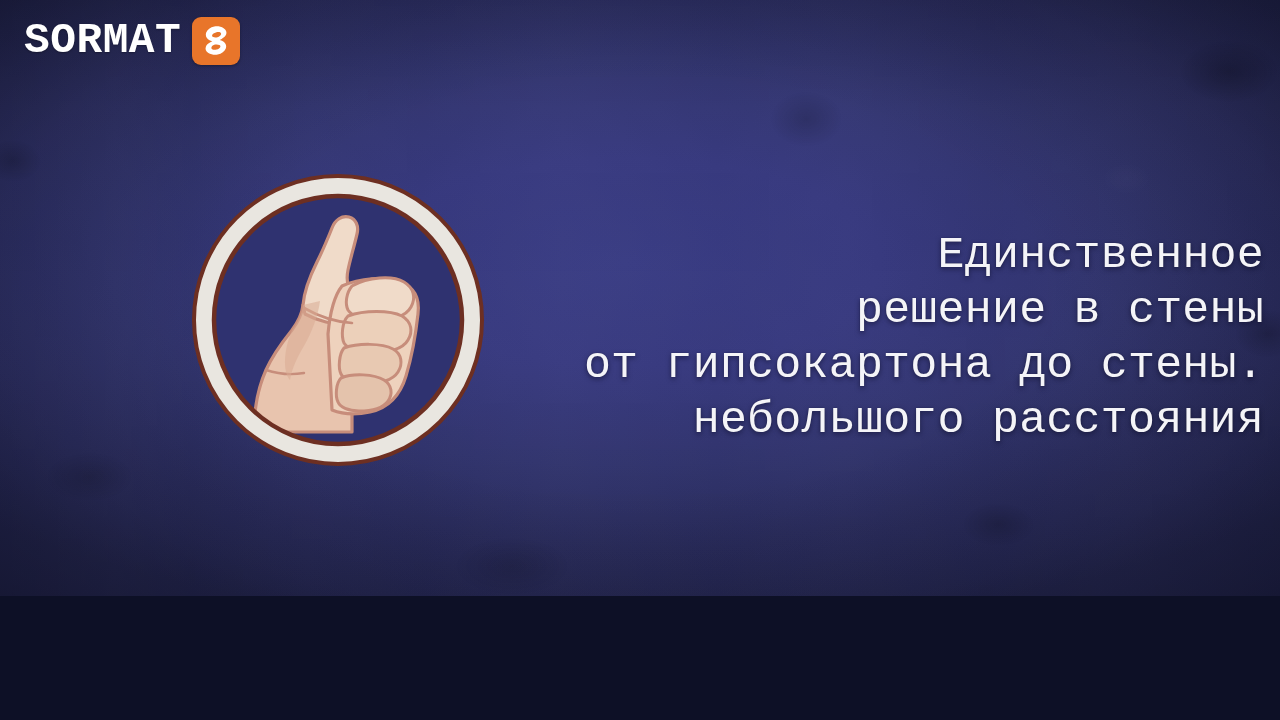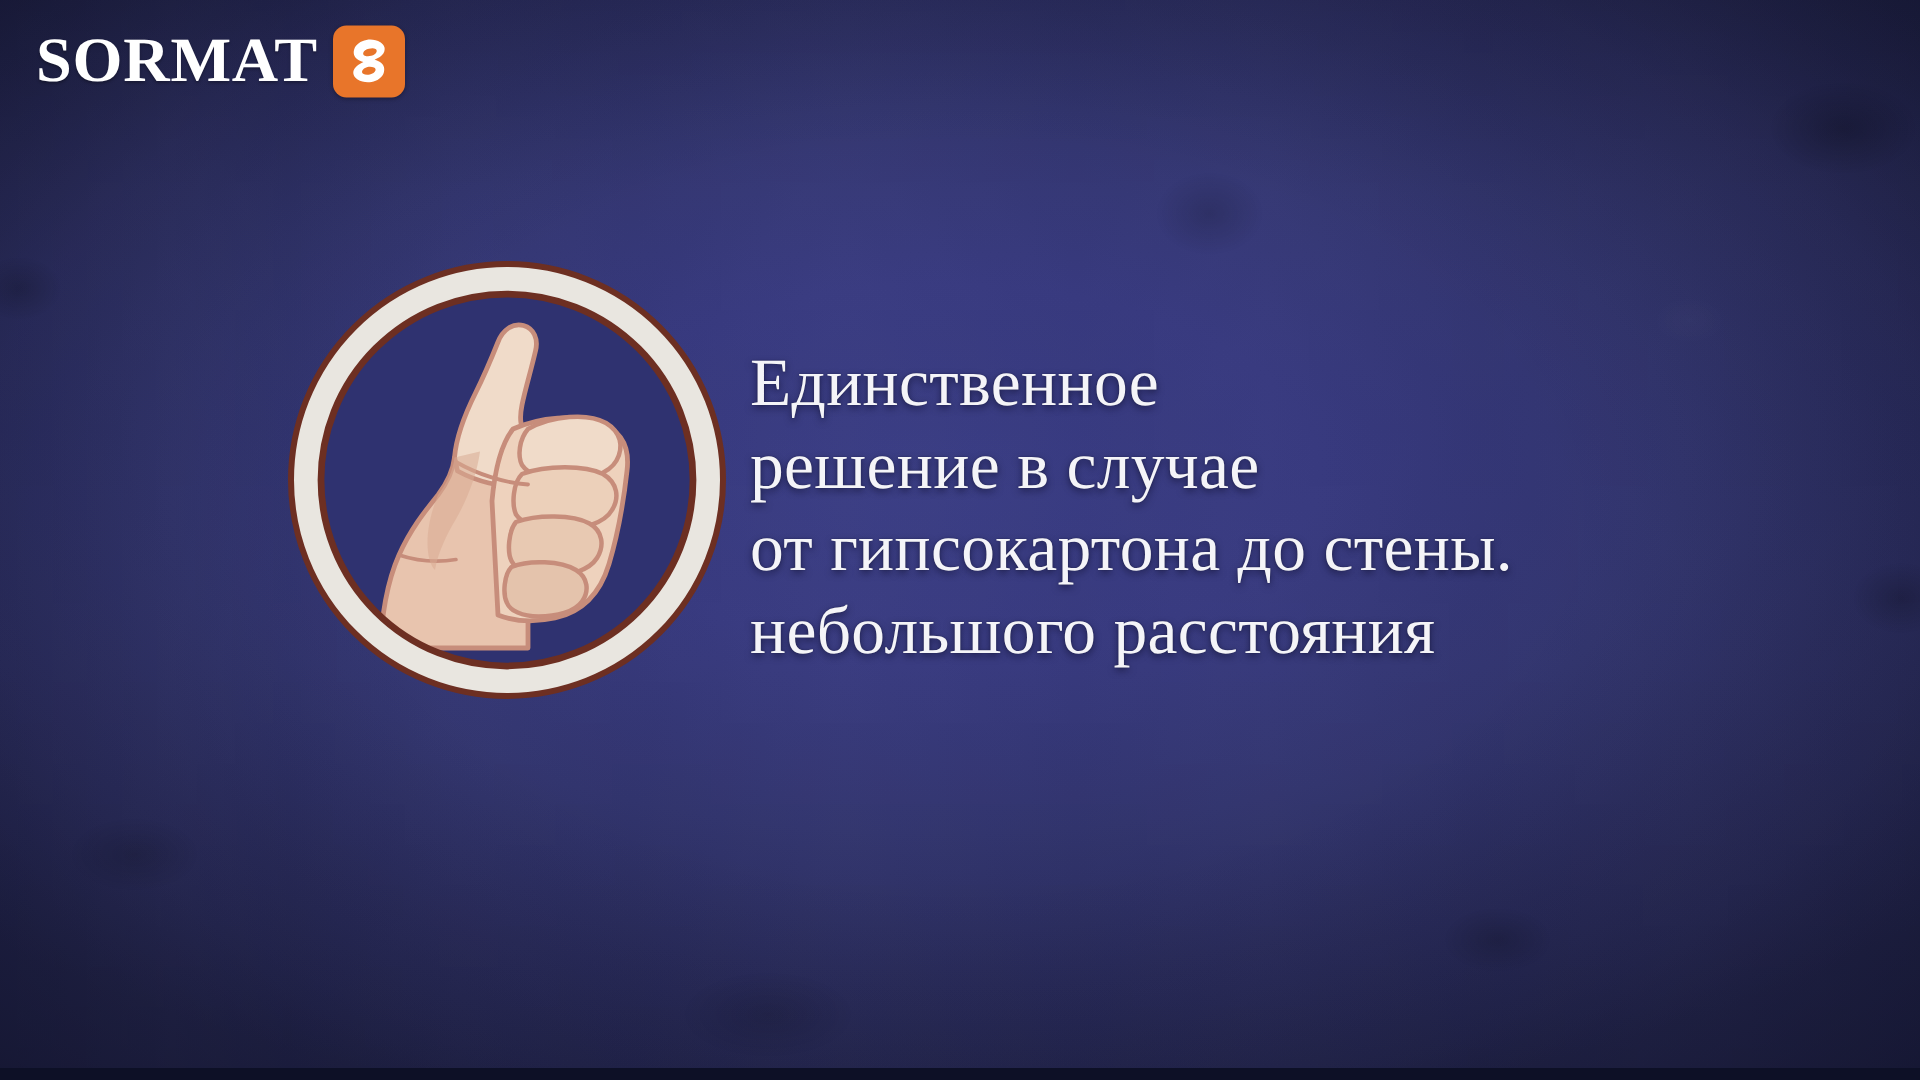--- a/index.html
+++ b/index.html
@@ -4,23 +4,23 @@
 <title>SORMAT slide</title>
 <style>
   html, body {
     margin: 0;
     padding: 0;
     background: #0d1026;
   }
   #stage {
     position: relative;
     width: 1280px;
-    height: 712px;
+    height: 596px;
     overflow: hidden;
-    font-family: Liberation Serif, serif;
+    font-family: Liberation Mono, monospace;
     background: #737373;
     user-select: none;
   }
 
   
   .bg-base {
     position: absolute;
     inset: 0;
     background: #2f3270;
   }
@@ -126,24 +126,24 @@
     left: 192px;
     top: 174px;
     width: 292px;
     height: 292px;
   }
   .badge svg { display: block; width: 100%; height: 100%; }
 
   
   .caption {
     position: absolute;
-    left: 500px;
+    left: 524px;
     top: 228px;
     width: 740px;
-    text-align: left;
+    text-align: right;
     color: #f4f4f8;
     font-size: 45px;
     line-height: 55px;
     font-weight: 400;
     letter-spacing: 0.2px;
     text-shadow: 0 2px 5px rgba(10,10,35,0.55), 0 0 1px rgba(0,0,0,0.4);
     white-space: nowrap;
   }
   .caption .ln { display: block; }
 </style>
@@ -275,18 +275,18 @@
       <circle cx="146" cy="146" r="143" fill="none" stroke="#6d2f22" stroke-width="6"></circle>
 
       <circle cx="146" cy="146" r="133" fill="none" stroke="#e9e6e0" stroke-width="18"></circle>
 
       <circle cx="146" cy="146" r="124" fill="none" stroke="#6d2f22" stroke-width="4.5"></circle>
     </svg>
   </div>
 
   <div class="caption">
     <span class="ln">Единственное</span>
-    <span class="ln">решение в случае</span>
+    <span class="ln">решение в стены</span>
     <span class="ln">от гипсокартона до стены.</span>
     <span class="ln">небольшого расстояния</span>
   </div>
 
 </div>
 
 </body></html>

